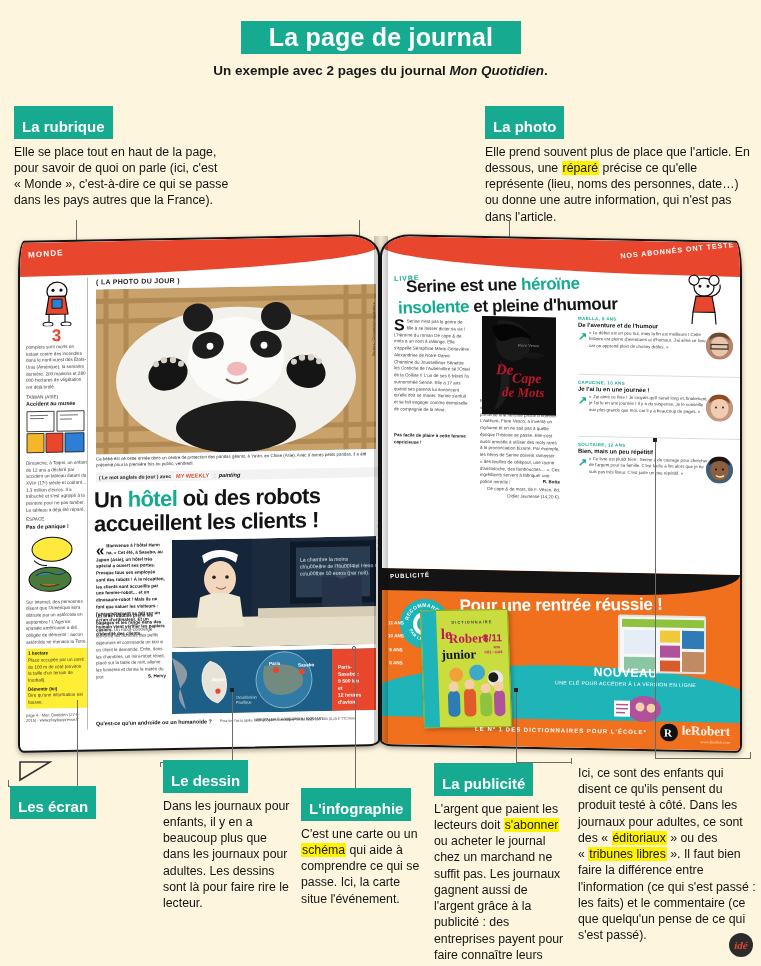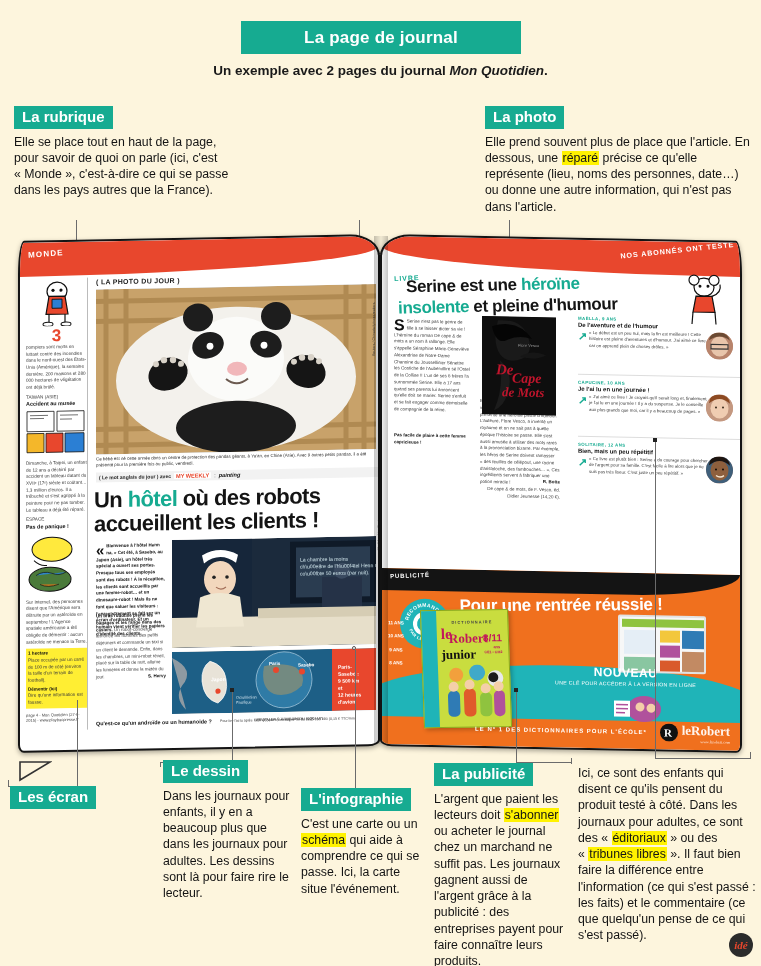--- a/index.html
+++ b/index.html
@@ -8,34 +8,34 @@
     background:#fdf5dd;
     font-family:"Liberation Sans", sans-serif;
     overflow:hidden;
   }
   #page{ position:relative; width:761px; height:966px; background:#fdf5dd; }
 
   
   .main-title{
     position:absolute; left:241px; top:21px; width:280px; height:33px;
     background:#16ab91; color:#fff;
-    font-size:17px; font-weight:bold; letter-spacing:.2px;
+    font-size:25px; font-weight:bold; letter-spacing:.2px;
     display:flex; align-items:center; justify-content:center;
   }
   .subtitle{
     position:absolute; left:0; top:63px; width:761px; text-align:center;
     font-size:13.5px; font-weight:bold; color:#1a1a1a;
   }
   .subtitle i{ font-style:italic; }
 
   
   .callout{ position:absolute; }
   .tag{
     display:inline-block; background:#16ab91; color:#fff;
-    font-weight:bold; font-size:15px; padding:3px 8px 4px 8px;
+    font-weight:bold; font-size:15px; padding:13px 8px 4px 8px;
     line-height:1.05; white-space:nowrap;
   }
   .ctext{
     margin-top:5px; font-size:12.3px; line-height:1.32; color:#141414;
   }
   .hl{ background:#fff200; padding:0 1px; }
 
   
   #c-rubrique{ left:14px;  top:106px; width:215px; }
   #c-titre   { left:246px; top:106px; width:232px; }

